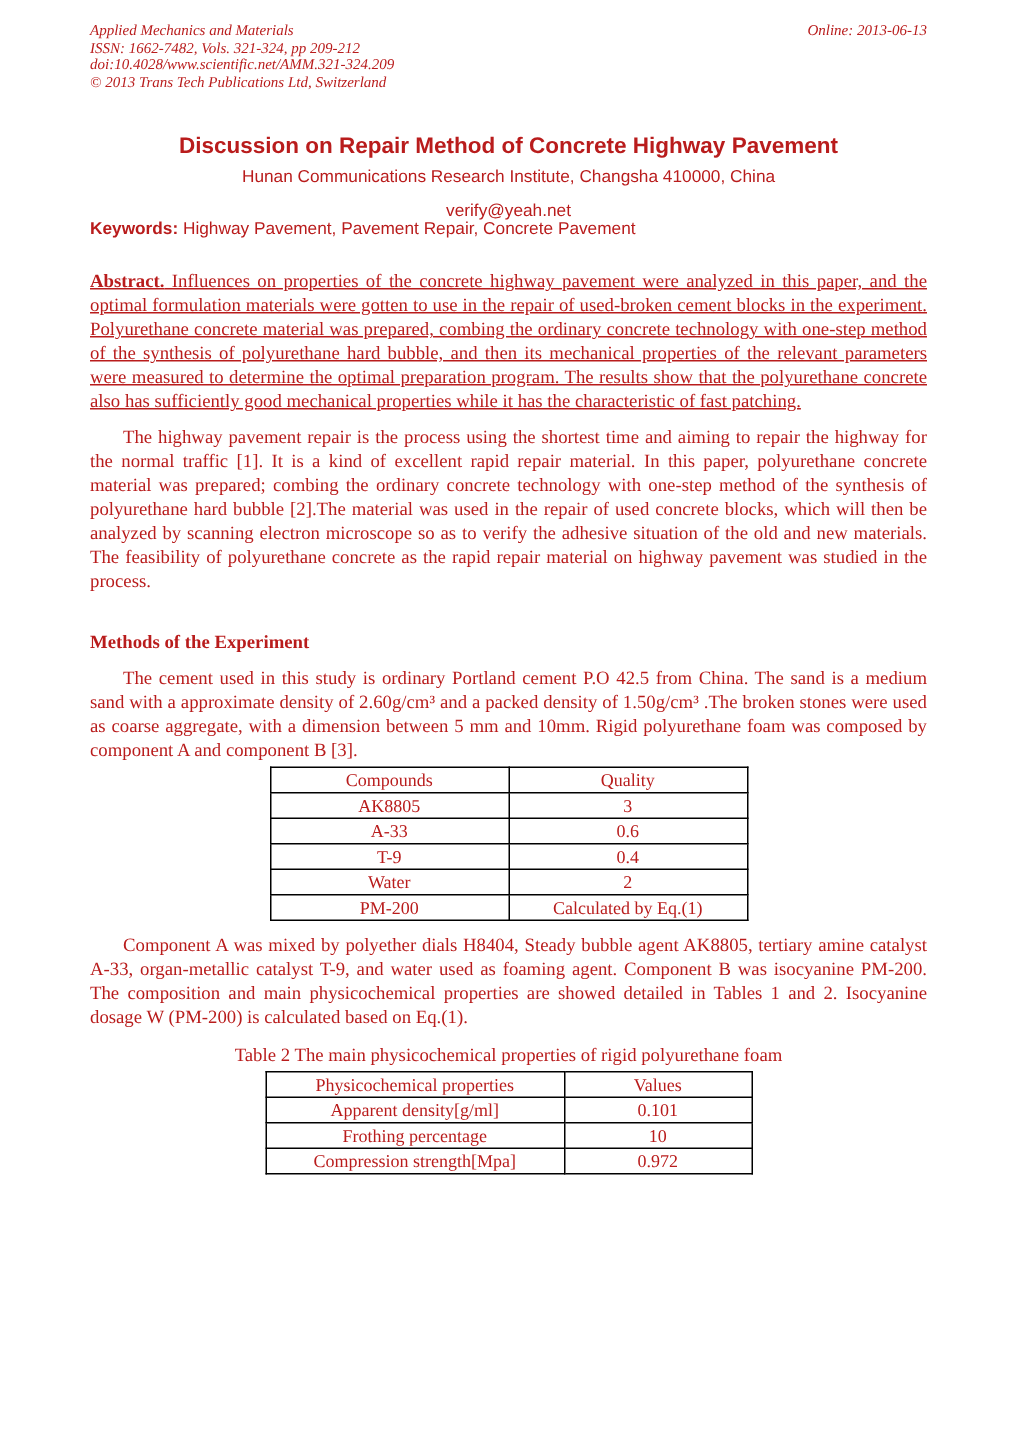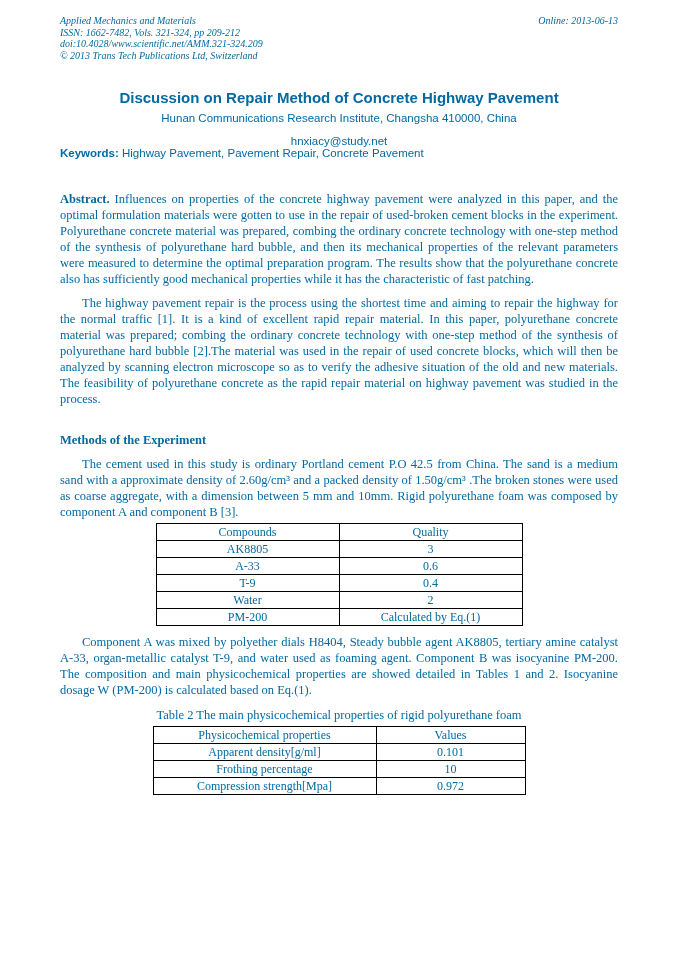--- a/index.html
+++ b/index.html
@@ -1,45 +1,45 @@
 <!DOCTYPE html>
 <html><head>
 <meta charset="utf-8">
 <style>
   html, body { margin: 0; padding: 0; }
   body { width: 678px; height: 959px; background: #ffffff; overflow: hidden; }
   .page {
     box-sizing: border-box;
     width: 678px; height: 959px;
-    background: #ffffff; color: #0369a1;
+    background: #ffffff; color: #b91c1c;
     font-family: "Liberation Serif", serif;
     padding: 15px 60px 10px 60px;
   }
   .hdr { display: flex; justify-content: space-between; align-items: flex-start;
          font-style: italic; font-size: 10px; line-height: 11.5px; }
   .hdr-left div { white-space: nowrap; }
   .online-date { white-space: nowrap; }
   .title { font-family: "Liberation Sans", sans-serif; font-weight: bold; font-size: 15px;
            text-align: center; margin-top: 28px; }
   .author { font-family: "Liberation Sans", sans-serif; font-size: 13.5px;
             text-align: center; margin-top: 9px; }
   .affil  { font-family: "Liberation Sans", sans-serif; font-size: 11.5px;
             text-align: center; margin-top: 6px; }
   .email  { font-family: "Liberation Sans", sans-serif; font-size: 11.5px;
             text-align: center; margin-top: 11px; }
   .keywords { font-family: "Liberation Sans", sans-serif; font-size: 11.5px; }
   .keywords .kw-label { font-weight: bold; }
   .para { font-size: 12.5px; line-height: 16px; text-align: justify; }
-  .abstract { margin-top: 32px; }
+  .abstract { margin-top: 20px; text-decoration: underline; }
   .abstract .abs-label { font-weight: bold; }
   .section-heading { font-weight: bold; font-size: 12.5px; margin-top: 26px; }
   .body-para { margin-top: 8px; text-indent: 22px; }
   .caption { font-size: 12.5px; text-align: center; margin-top: 10px; }
   table { border-collapse: collapse; margin: 3px auto 0 auto; }
-  td { border: 1px solid #000000; text-align: center; padding: 0 18px;
+  td { border: 1px solid #000000; text-align: center; padding: 0 6px;
        height: 16px; font-size: 12px; font-weight: normal; }
   .t1 td { width: 146px; }
   .t2 td.c1 { width: 186px; }
   .t2 td.c2 { width: 112px; margin-left: 28px; }
   .inline-label { display: inline; }
   .inline-text { display: inline; }
 </style>
 </head>
 <body>
 
@@ -50,21 +50,21 @@
       <div>Applied Mechanics and Materials</div>
       <div>ISSN: 1662-7482, Vols. 321-324, pp 209-212</div>
       <div>doi:10.4028/www.scientific.net/AMM.321-324.209</div>
       <div>© 2013 Trans Tech Publications Ltd, Switzerland</div>
     </div>
     <div class="online-date">Online: 2013-06-13</div>
   </div>
 
   <div class="title">Discussion on Repair Method of Concrete Highway Pavement</div>
   <div class="affil">Hunan Communications Research Institute, Changsha 410000, China</div>
-  <div class="email">hnxiacy@study.net</div>
+  <div class="email">verify@yeah.net</div>
 
   <div class="keywords">
     <span class="kw-label inline-label">Keywords:</span><span class="inline-text"> Highway Pavement, Pavement Repair, Concrete Pavement</span>
   </div>
 
   <div class="para abstract">
     <span class="abs-label inline-label">Abstract.</span><span class="inline-text"> Influences on properties of the concrete highway pavement were analyzed in this paper, and the optimal formulation materials were gotten to use in the repair of used-broken cement blocks in the experiment. Polyurethane concrete material was prepared, combing the ordinary concrete technology with one-step method of the synthesis of polyurethane hard bubble, and then its mechanical properties of the relevant parameters were measured to determine the optimal preparation program. The results show that the polyurethane concrete also has sufficiently good mechanical properties while it has the characteristic of fast patching.</span>
   </div>
 
   <div class="para body-para">The highway pavement repair is the process using the shortest time and aiming to repair the highway for the normal traffic [1]. It is a kind of excellent rapid repair material. In this paper, polyurethane concrete material was prepared; combing the ordinary concrete technology with one-step method of the synthesis of polyurethane hard bubble [2].The material was used in the repair of used concrete blocks, which will then be analyzed by scanning electron microscope so as to verify the adhesive situation of the old and new materials. The feasibility of polyurethane concrete as the rapid repair material on highway pavement was studied in the process.</div>

